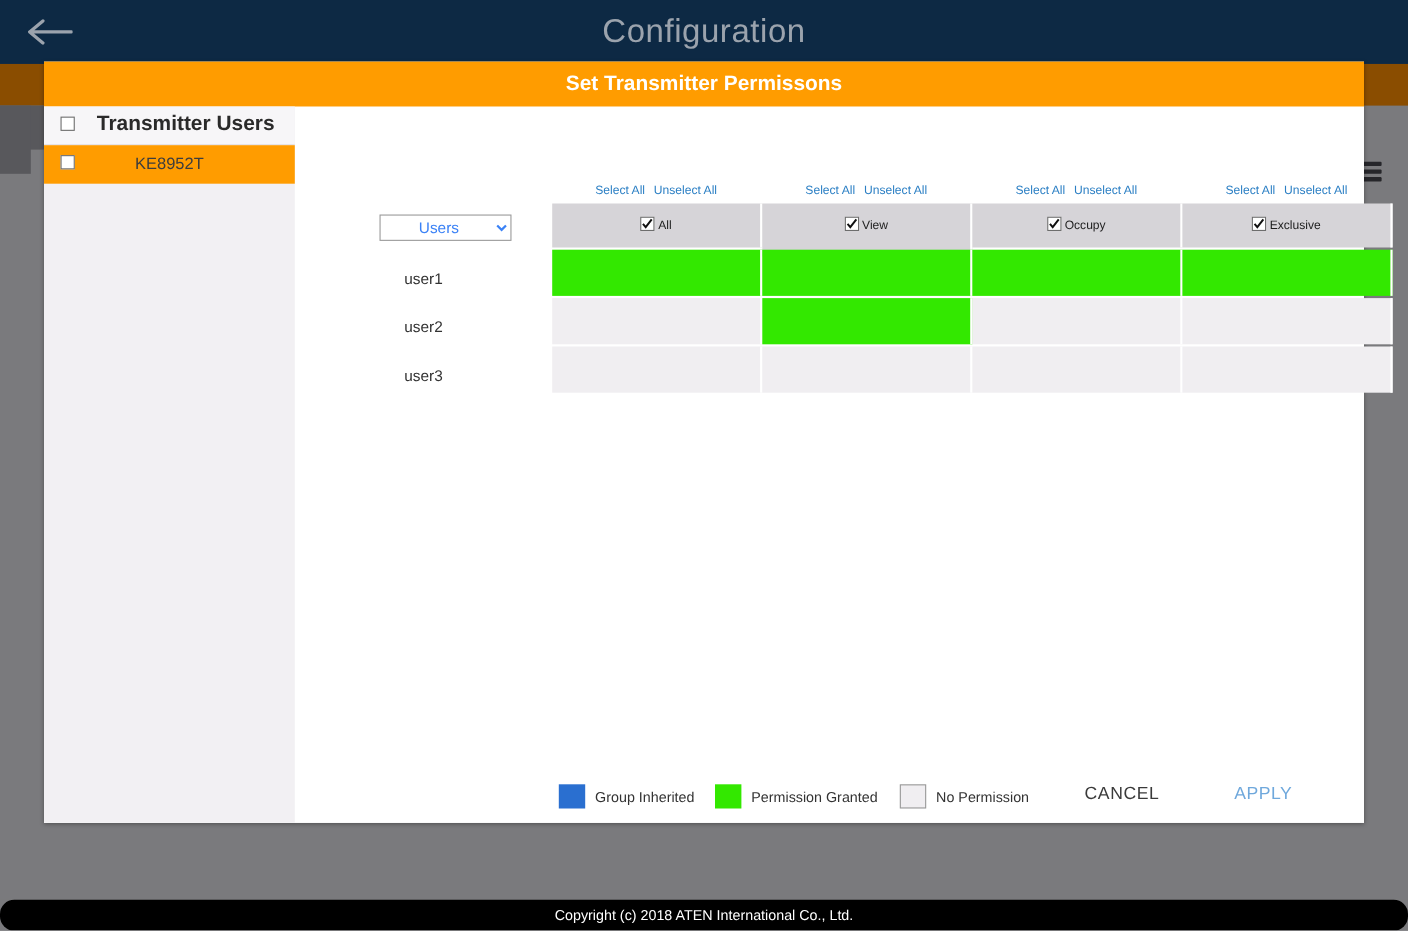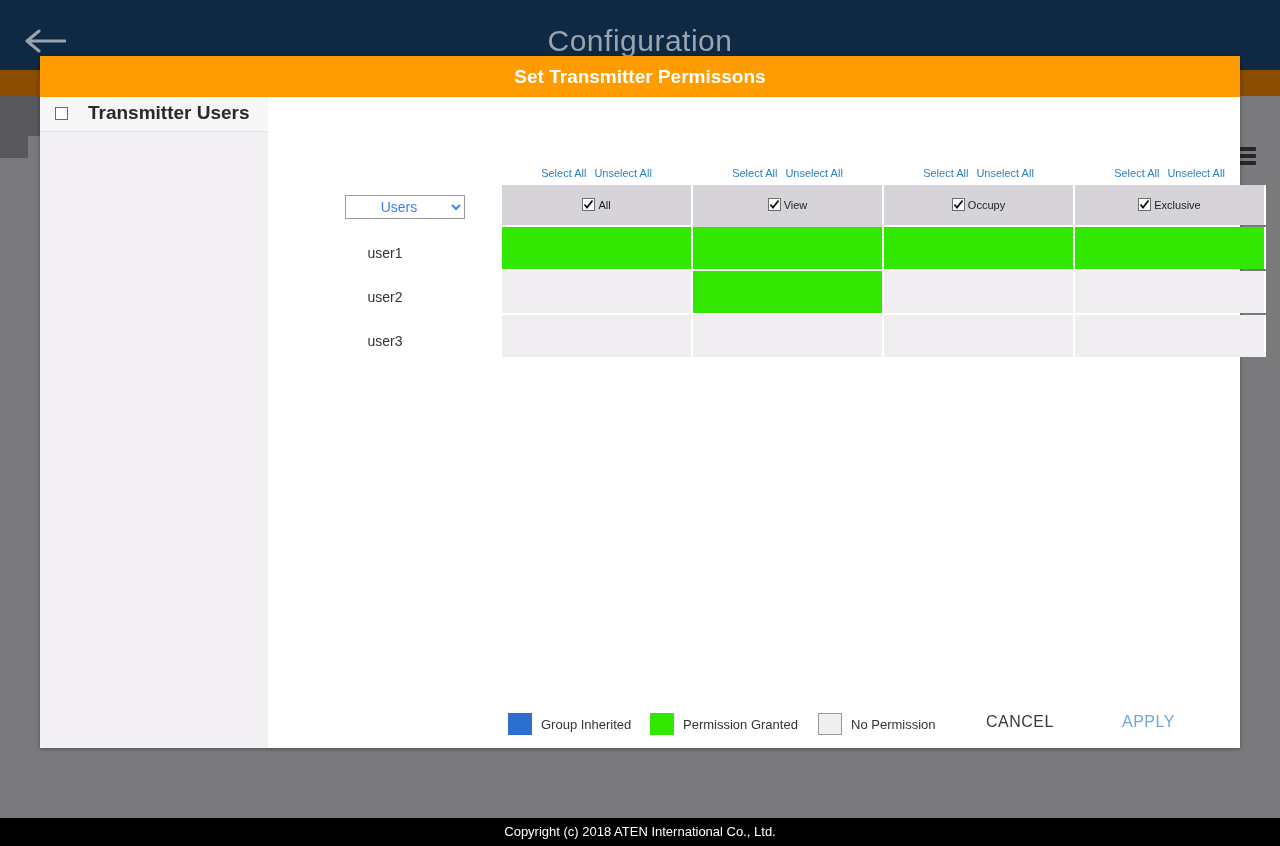--- a/index.html
+++ b/index.html
@@ -37,25 +37,26 @@
     position: absolute; left: 0; top: 96px; width: 1280px; height: 722px;
     background: #7a7a7d;
   }
   .bg-footer {
     position: absolute; left: 0; top: 818px; width: 1280px; height: 28px;
     background: #000000;
     color: #ffffff;
     font-size: 13px;
     text-align: center;
     line-height: 28px;
+    border-radius: 13px;
   }
 
   
   .titlebar {
-    position: absolute; left: 0; top: 12px; width: 1280px; height: 58px;
+    position: absolute; left: 0; top: 0; width: 1280px; height: 58px;
     background: #0d2944;
     z-index: 5;
   }
   .back-arrow {
     position: absolute; left: 24px; top: 16px;
     width: 42px; height: 26px;
     cursor: pointer;
   }
   .app-title {
     position: absolute; left: 0; top: 0; width: 1280px;
@@ -270,20 +271,24 @@
 
   <div class="modal">
     <div class="modal-header">Set Transmitter Permissons</div>
 
     <div class="modal-body">
 
       <div class="sidebar">
         <div class="sidebar-head">
           <span class="cb"><span class="cbx"></span></span>
           <span class="lbl">Transmitter Users</span>
+        </div>
+        <div class="sidebar-item">
+          <span class="cb"><span class="cbx"></span></span>
+          <span class="lbl">KE8952T</span>
         </div>
       </div>
 
       <div class="content">
 
         <select class="user-select"><option>Users</option><option>Groups</option></select>
 
         <div class="rowlabels">
           <div class="rowlabel" style="top:148px">user1</div>
           <div class="rowlabel" style="top:192px">user2</div>

